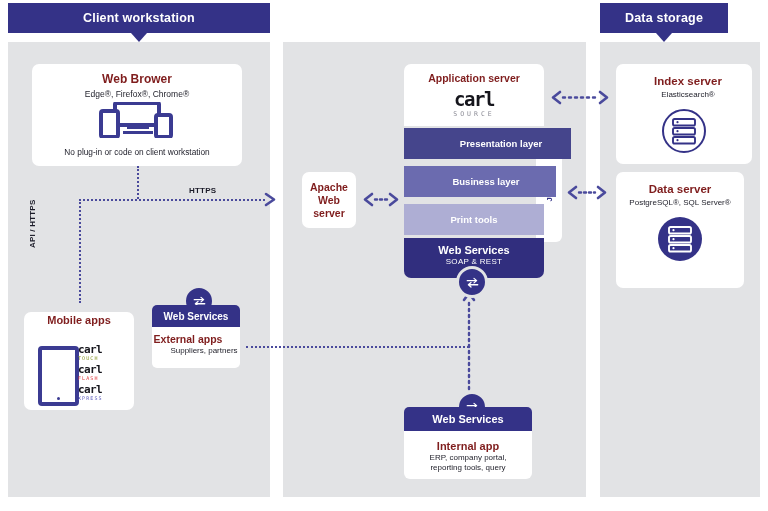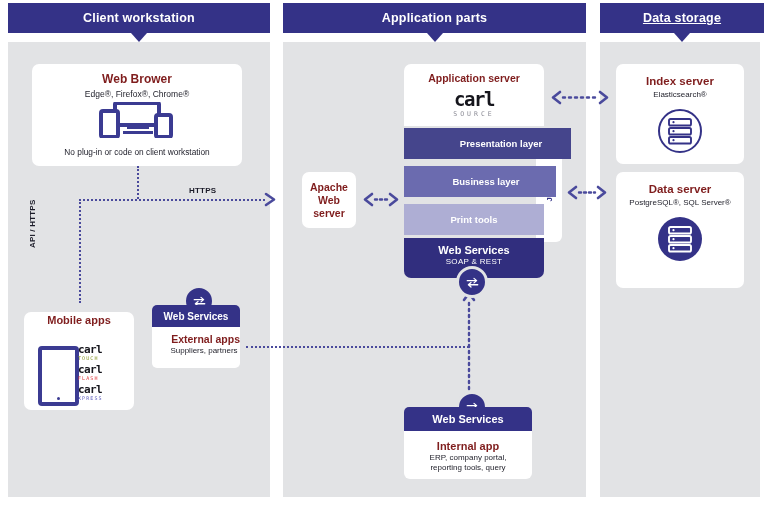--- a/index.html
+++ b/index.html
@@ -43,21 +43,21 @@
   .lgmain{font-family:"DejaVu Sans Mono",monospace;font-weight:bold;font-size:11px;
           letter-spacing:-.6px;color:#15151c;line-height:1;}
   .lgsub{font-family:"DejaVu Sans Mono",monospace;font-size:5px;
          letter-spacing:1.1px;line-height:1;margin-top:1px;}
 
   
   #external-card{left:152px;top:305px;width:88px;height:63px;background:#fff;border-radius:5px;}
   .wshead{position:absolute;left:0;top:0;right:0;height:22px;background:#343287;
           color:#fff;font-size:10px;font-weight:bold;display:flex;align-items:center;
           justify-content:center;border-radius:5px 5px 0 0;}
-  #external-card .ttl{position:absolute;left:0;right:0;top:28px;font-size:10.5px;text-align:right;}
+  #external-card .ttl{position:absolute;left:0;right:16px;top:28px;font-size:10.5px;}
   #external-card .sub{position:absolute;left:0;right:0;top:41px;font-size:8px;margin-left:16px;}
   .wsbadge{position:absolute;width:26px;height:26px;border-radius:50%;background:#343287;
            border:3px solid #e2e3e5;display:flex;align-items:center;justify-content:center;}
   .wsbadge svg{width:15px;height:15px;}
 
   
   #apache-card{left:302px;top:172px;width:54px;height:56px;}
   #apache-card .ttl{margin-top:9px;font-size:10.5px;line-height:1.25;}
 
   
@@ -82,21 +82,21 @@
   #jdbc-label{position:absolute;left:-14px;top:38px;width:54px;text-align:center;
         transform:rotate(-90deg);font-size:7.5px;font-weight:bold;color:#343287;letter-spacing:.4px;}
 
   
   #internal-card{left:404px;top:407px;width:128px;height:72px;border-radius:6px;}
   #internal-card .wshead{height:24px;font-size:11px;}
   #internal-card .ttl{position:absolute;left:0;right:0;top:33px;font-size:11px;}
   #internal-card .sub{position:absolute;left:0;right:0;top:46px;font-size:8px;}
 
   
-  #index-card{left:616px;top:64px;width:128px;height:100px;}
+  #index-card{left:616px;top:64px;width:128px;height:100px;padding-left:8px;}
   #data-card{left:616px;top:172px;width:128px;height:116px;}
   #index-card .ttl,#data-card .ttl{margin-top:11px;font-size:11.5px;}
   #index-card .sub,#data-card .sub{margin-top:2px;}
   .dbwrap{position:absolute;left:50%;margin-left:-23px;top:44px;width:46px;height:46px;}
 
   
   .dline{position:absolute;background:transparent;}
   .dh{border-top:2px dotted #4a4a9c;height:0;}
   .dv{border-left:2px dotted #4a4a9c;width:0;}
   .lbl{position:absolute;font-size:8px;font-weight:bold;color:#1b1b28;letter-spacing:.2px;}
@@ -105,25 +105,21 @@
 </style>
 </head>
 <body>
 
 <div class="root">
 
   <div class="colhead" style="left:8px;width:262px;">
     <span>Client workstation</span>
     <span class="tri"></span>
   </div>
-  <div class="colhead" style="left:283px;width:303px;">
-    <span>Application parts</span>
-    <span class="tri"></span>
-  </div>
-  <div class="colhead" style="left:600px;width:164px;text-decoration:underline;">
+  <div class="colhead" style="left:600px;width:128px;">
     <span>Data storage</span>
     <span class="tri"></span>
   </div>
 
   <div class="panel" style="left:8px;width:262px;"></div>
   <div class="panel" style="left:283px;width:303px;"></div>
   <div class="panel" style="left:600px;width:160px;"></div>
 
   <div class="dline dv" style="left:137px;top:166px;height:33px;"></div>
 

